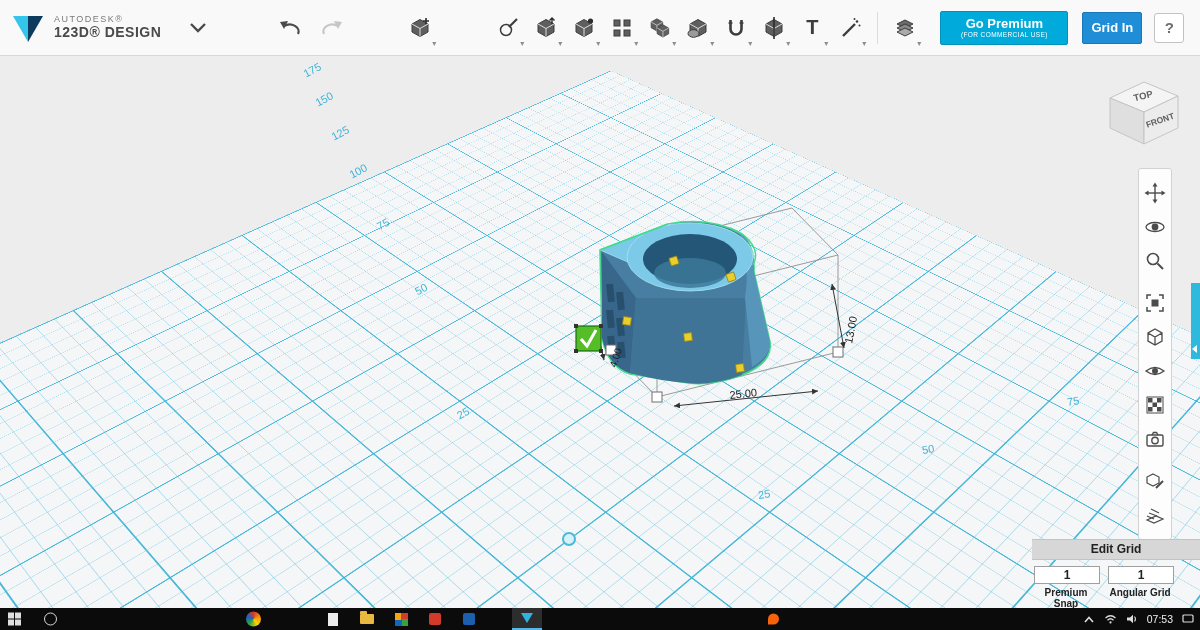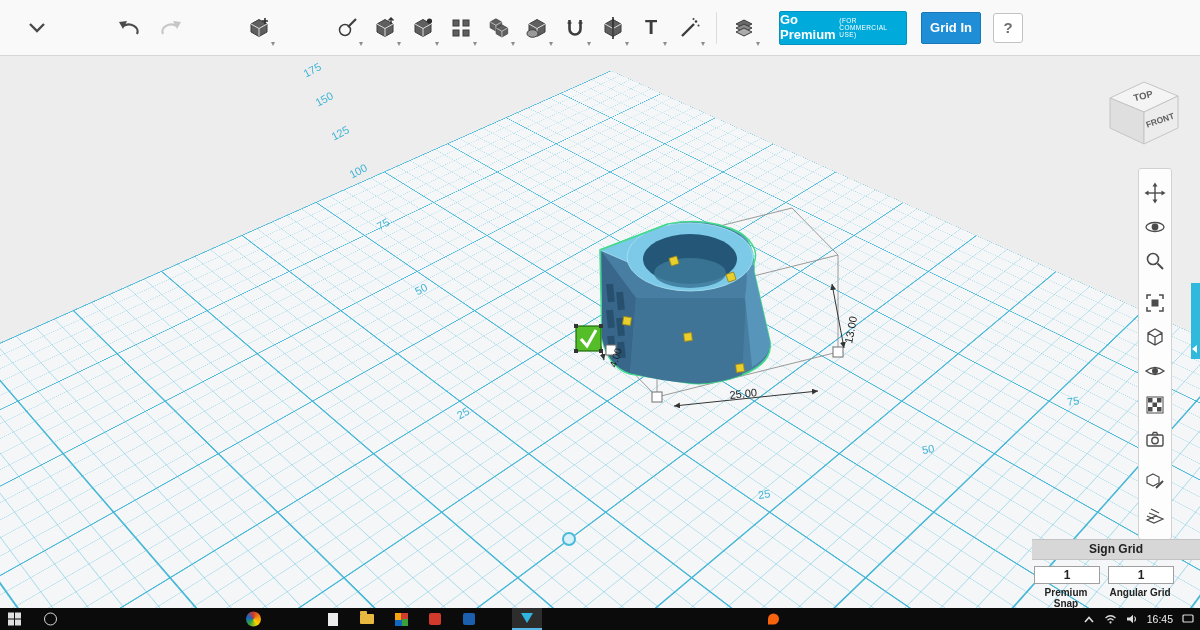--- a/index.html
+++ b/index.html
@@ -17,21 +17,21 @@
   .undo{margin-left:62px;}
   .redo{margin-left:12px;}
   .iconbtn{width:30px;height:34px;display:flex;align-items:center;justify-content:center;}
   .tool{position:relative;width:38px;height:42px;display:flex;align-items:center;justify-content:center;}
   .tool .caret{position:absolute;right:3px;bottom:1px;font-size:8px;color:#8d8d8d;line-height:1;}
   .tool-primitives{margin-left:54px;}
   .tool-group{display:flex;margin-left:50px;}
   .tglyph{font-size:20px;font-weight:bold;color:#3c3c3c;}
   .vdiv{width:1px;height:32px;background:#dcdcdc;margin:0 8px;}
   .btn-premium{margin-left:16px;width:126px;height:32px;background:#00aadb;border:1px solid #0092bd;
-          border-radius:2px;color:#fff;display:flex;flex-direction:row;align-items:center;
+          border-radius:2px;color:#fff;display:flex;flex-direction:column;align-items:center;
           justify-content:center;cursor:pointer;}
   .btn-premium .l1{font-size:13px;font-weight:bold;line-height:1.1;}
   .btn-premium .l2{font-size:6.5px;letter-spacing:.4px;}
   .btn-signin{margin-left:14px;width:58px;height:30px;background:#1f8ed6;border:1px solid #1877b6;
           border-radius:2px;color:#fff;font-size:13px;font-weight:bold;display:flex;
           align-items:center;justify-content:center;cursor:pointer;}
   .btn-help{margin-left:12px;width:28px;height:28px;background:#fff;border:1px solid #c2c2c2;
           border-radius:3px;color:#6e6e6e;font-size:15px;font-weight:bold;display:flex;
           align-items:center;justify-content:center;cursor:pointer;}
 
@@ -121,20 +121,30 @@
       <path d="M11,2.5 L19,7 V15 L11,19.5 L3,15 V7 Z" fill="#5f5f5f" stroke="#3c3c3c" stroke-width="1"></path>
       <path d="M3,7 L11,11.5 L19,7 M11,11.5 V19.5" fill="none" stroke="#dddddd" stroke-width="1"></path>
     </symbol>
     <marker id="arr" markerWidth="8" markerHeight="8" refX="6" refY="3" orient="auto-start-reverse" markerUnits="userSpaceOnUse">
       <path d="M0,0 L6,3 L0,6 Z" fill="#333"></path>
     </marker>
   </defs>
 </svg>
 
 <header class="topbar">
+  <div class="logo-wrap">
+    <svg width="36" height="34">
+      <polygon points="3,5 18,5 18,31" fill="#35c4ea"></polygon>
+      <polygon points="18,5 33,5 18,31" fill="#0d3b5e"></polygon>
+    </svg>
+    <div class="brand-text">
+      <div class="brand-maker">AUTODESK®</div>
+      <div class="brand-product">123D® DESIGN</div>
+    </div>
+  </div>
   <div class="menu-chevron iconbtn">
     <svg width="18" height="11">
         <polyline points="2,2 9,9 16,2" fill="none" stroke="#4a4a4a" stroke-width="2.4"></polyline>
       </svg>
   </div>
 
   <div class="undo iconbtn">
     <svg width="24" height="18">
       <path d="M20,15 A9,7 0 0 0 6,7" stroke="#4a4a4a" stroke-width="2.2" fill="none"></path>
       <polygon points="2,3 10,2 6,10" fill="#4a4a4a"></polygon>
@@ -418,21 +428,21 @@
     </div>
     <div class="side-tool">
       <svg width="22" height="22">
         <path d="M3,16 L10,19 L19,15 L12,12 Z" fill="none" stroke="#4b4b4b" stroke-width="1.2"></path>
         <path d="M3,12 L10,15 M5,9 L13,12 M7,5 L15,9" fill="none" stroke="#4b4b4b" stroke-width="1.2"></path>
       </svg>
     </div>
   </div>
 
   <div class="edit-grid">
-    <div class="eg-header">Sign Grid</div>
+    <div class="eg-header">Edit Grid</div>
     <div class="eg-inputs">
       <input class="eg-input lin" value="1" style="">
       <input class="eg-input ang" value="1" style="">
     </div>
     <div class="eg-labels">
       <span class="lab1">Premium Snap</span>
       <span class="lab2">Angular Grid</span>
     </div>
   </div>
 
@@ -488,20 +498,20 @@
         <path d="M1.5,4 Q6.5,-0.5 11.5,4 M3.5,6.2 Q6.5,3.4 9.5,6.2" fill="none" stroke="#dcdcdc" stroke-width="1.3"></path>
         <circle cx="6.5" cy="8.4" r="1.1" fill="#dcdcdc"></circle>
       </svg>
     </div>
     <div class="trayico">
       <svg width="12" height="10">
         <polygon points="1,3.5 4,3.5 7,0.8 7,9.2 4,6.5 1,6.5" fill="#dcdcdc"></polygon>
         <path d="M8.5,2.5 Q10.5,5 8.5,7.5" fill="none" stroke="#dcdcdc" stroke-width="1.1"></path>
       </svg>
     </div>
-    <span class="tb-time">16:45</span>
+    <span class="tb-time">07:53</span>
     <div class="trayico">
       <svg width="12" height="10">
         <rect x="1" y="1" width="10" height="7" rx="1" fill="none" stroke="#dcdcdc" stroke-width="1.2"></rect>
       </svg>
     </div>
   </div>
 </footer>
 
 </body></html>

